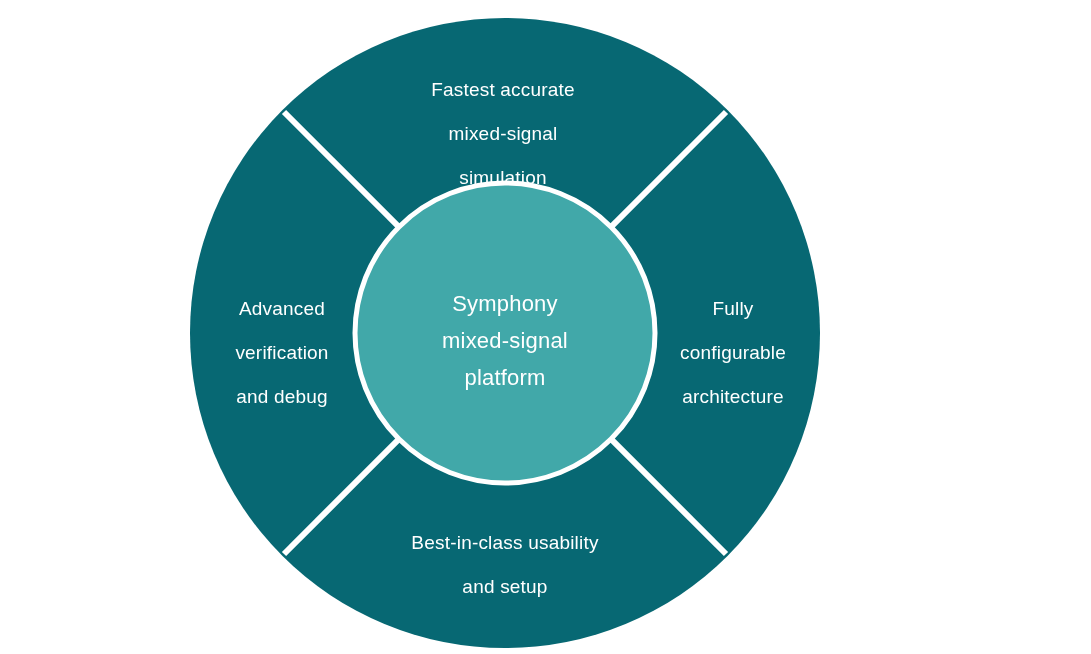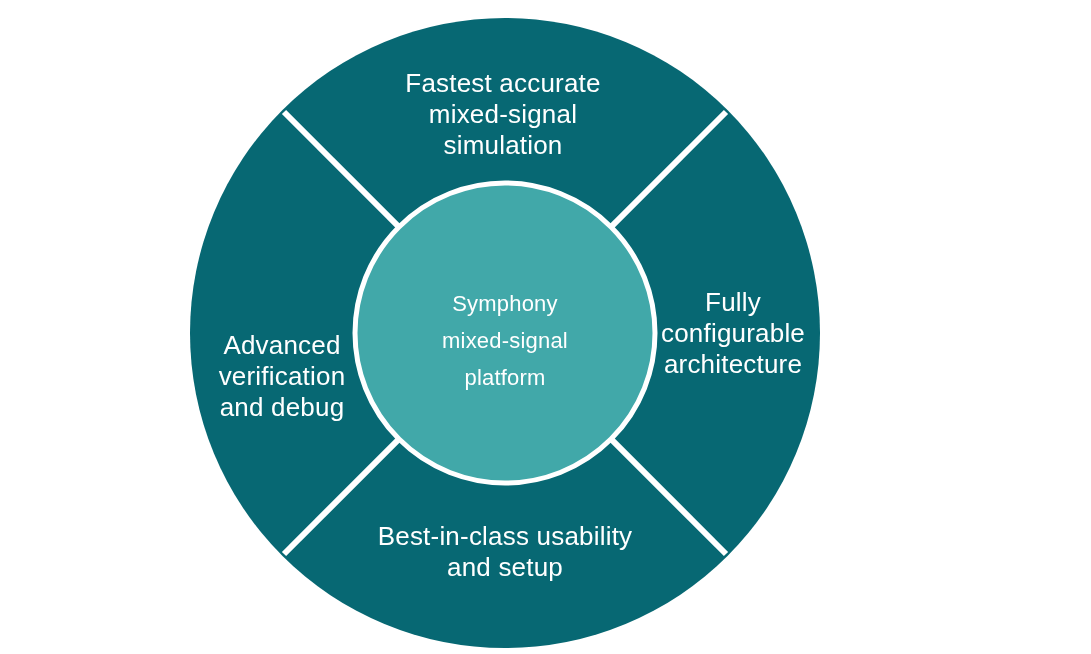--- a/index.html
+++ b/index.html
@@ -26,22 +26,22 @@
   }
   .inner-circle {
     stroke: #ffffff;
     stroke-width: 5;
   }
   .label {
     position: absolute;
     color: #ffffff;
     text-align: center;
     white-space: pre-line;
-    font-size: 26px;
-    line-height: 31px;
+    font-size: 19px;
+    line-height: 44px;
     letter-spacing: 0.2px;
   }
   .label.center-label {
     font-weight: normal;
     font-size: 22px;
     line-height: 37px;
   }
 </style>
 </head>
 <body>
@@ -62,21 +62,21 @@
 mixed-signal
 simulation</div>
 
   <div class="label" style="left: 370px; top: 521px; width: 270px;">Best-in-class usability
 and setup</div>
 
   <div class="label" style="left: 648px; top: 287px; width: 170px;">Fully
 configurable
 architecture</div>
 
-  <div class="label" style="left: 198px; top: 287px; width: 168px; margin-top: 43px;">Advanced
+  <div class="label" style="left: 198px; top: 287px; width: 168px;">Advanced
 verification
 and debug</div>
 
   <div class="label center-label" style="left: 395px; top: 285px; width: 220px;">Symphony
 mixed-signal
 platform</div>
 
 </div>
 
 </body></html>

